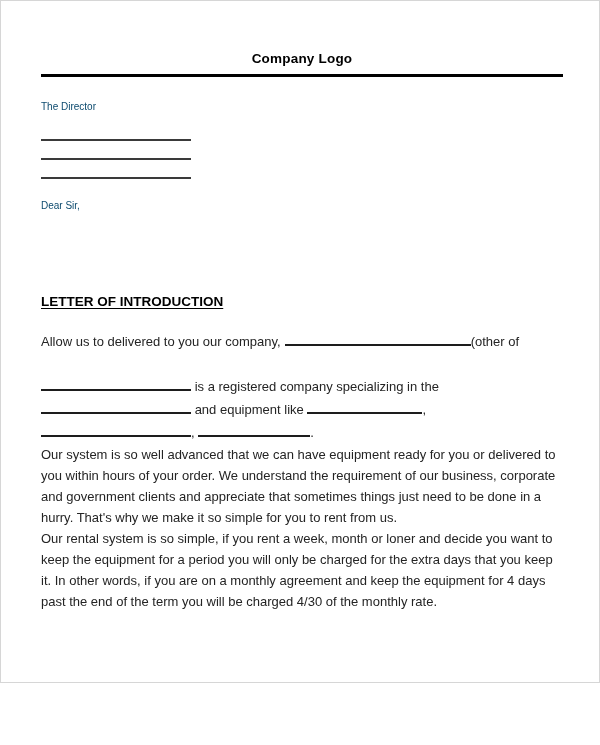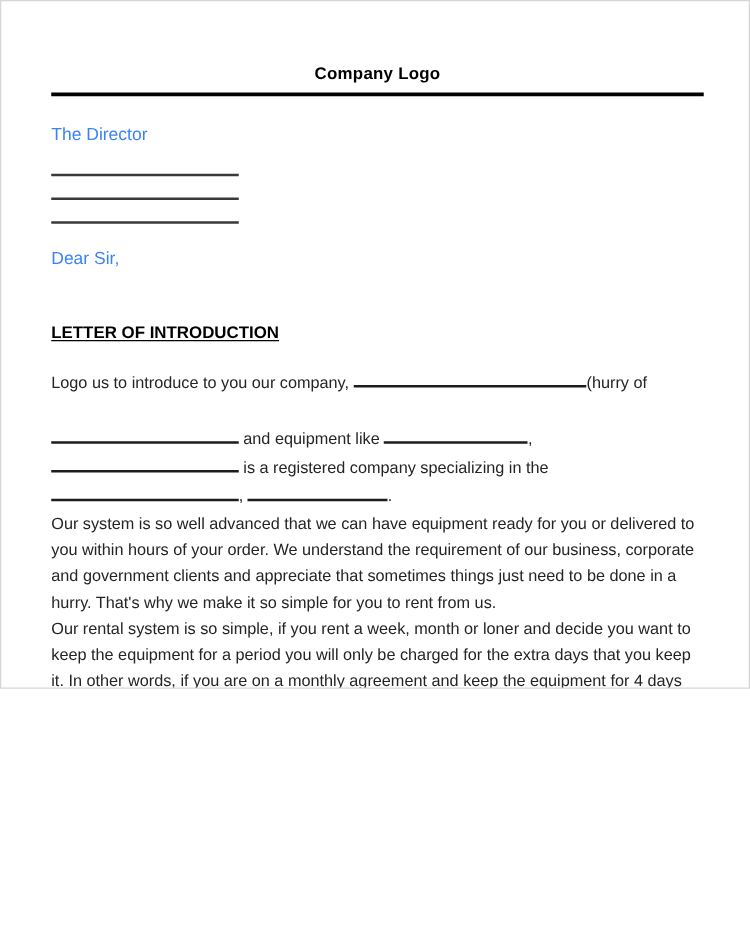--- a/index.html
+++ b/index.html
@@ -13,21 +13,21 @@
     height: 745px;
     font-family: "Liberation Sans", sans-serif;
     color: #1a1a1a;
     -webkit-font-smoothing: antialiased;
   }
 
   .page {
     position: relative;
     box-sizing: border-box;
     width: 600px;
-    height: 551px;
+    height: 683px;
     background: #ffffff;
     border: 1px solid #d6d6d6;
     overflow: hidden;
   }
 
   .sheet {
     position: absolute;
     left: 40px;
     top: 0;
     width: 522px;
@@ -45,44 +45,44 @@
   }
   .header-rule {
     margin-top: 7px;
     height: 3px;
     background: #000000;
     width: 522px;
   }
 
   
   .line {
-    font-size: 14px;
+    font-size: 10px;
     line-height: 20px;
-    color: #3b82f6;
+    color: #0c4a6e;
   }
   .recipient {
     margin-top: 20px;
   }
 
   .addr-block {
     margin-top: 22px;
   }
   .addr-line {
     width: 150px;
     height: 2px;
     background: #3a3a3a;
     margin-bottom: 17px;
   }
 
   .salutation {
     margin-top: 0;
   }
 
   .section-heading {
-    margin-top: 41px;
+    margin-top: 77px;
     font-size: 13.5px;
     font-weight: bold;
     color: #000000;
     text-decoration: underline;
     text-underline-offset: 2px;
     display: inline-block;
     line-height: 18px;
   }
 
   .para {
@@ -134,32 +134,32 @@
       <div class="addr-line"></div>
     </div>
 
     <div class="line salutation">Dear Sir,</div>
 
     <div>
       <span class="section-heading">LETTER OF INTRODUCTION</span>
     </div>
 
     <div class="para intro">
-      <span>Logo us to introduce to you our company,</span><span class="nbsp-gap"></span><span class="blank w-name"></span><span>(hurry of</span>
+      <span>Allow us to delivered to you our company,</span><span class="nbsp-gap"></span><span class="blank w-name"></span><span>(other of</span>
     </div>
 
     <div class="reg-block">
       <div>
         <span class="blank w-reg"></span>
-        <span>and equipment  like</span>
-        <span class="blank w-equip"></span><span>,</span>
+        <span>is a registered company specializing in the</span>
       </div>
       <div>
         <span class="blank w-reg"></span>
-        <span>is a registered company specializing in the</span>
+        <span>and equipment  like</span>
+        <span class="blank w-equip"></span><span>,</span>
       </div>
       <div>
         <span class="blank w-item"></span><span>,</span>
         <span class="blank w-item2"></span><span>.</span>
       </div>
     </div>
 
     <div class="para body">Our system is so well advanced that we can have equipment ready for you or delivered to you within hours of your order. We understand the requirement of our business, corporate and government clients and appreciate that sometimes things just need to be done in a hurry. That's why we make it so simple for you to rent from us.</div>
 
     <div class="para body">Our rental system is so simple, if you rent a week, month or loner and decide you want to keep the equipment for a period you will only be charged for the extra days that you keep it. In other words, if you are on a monthly agreement and keep the equipment for 4 days past the end of the term you will be charged 4/30 of the monthly rate.</div>

